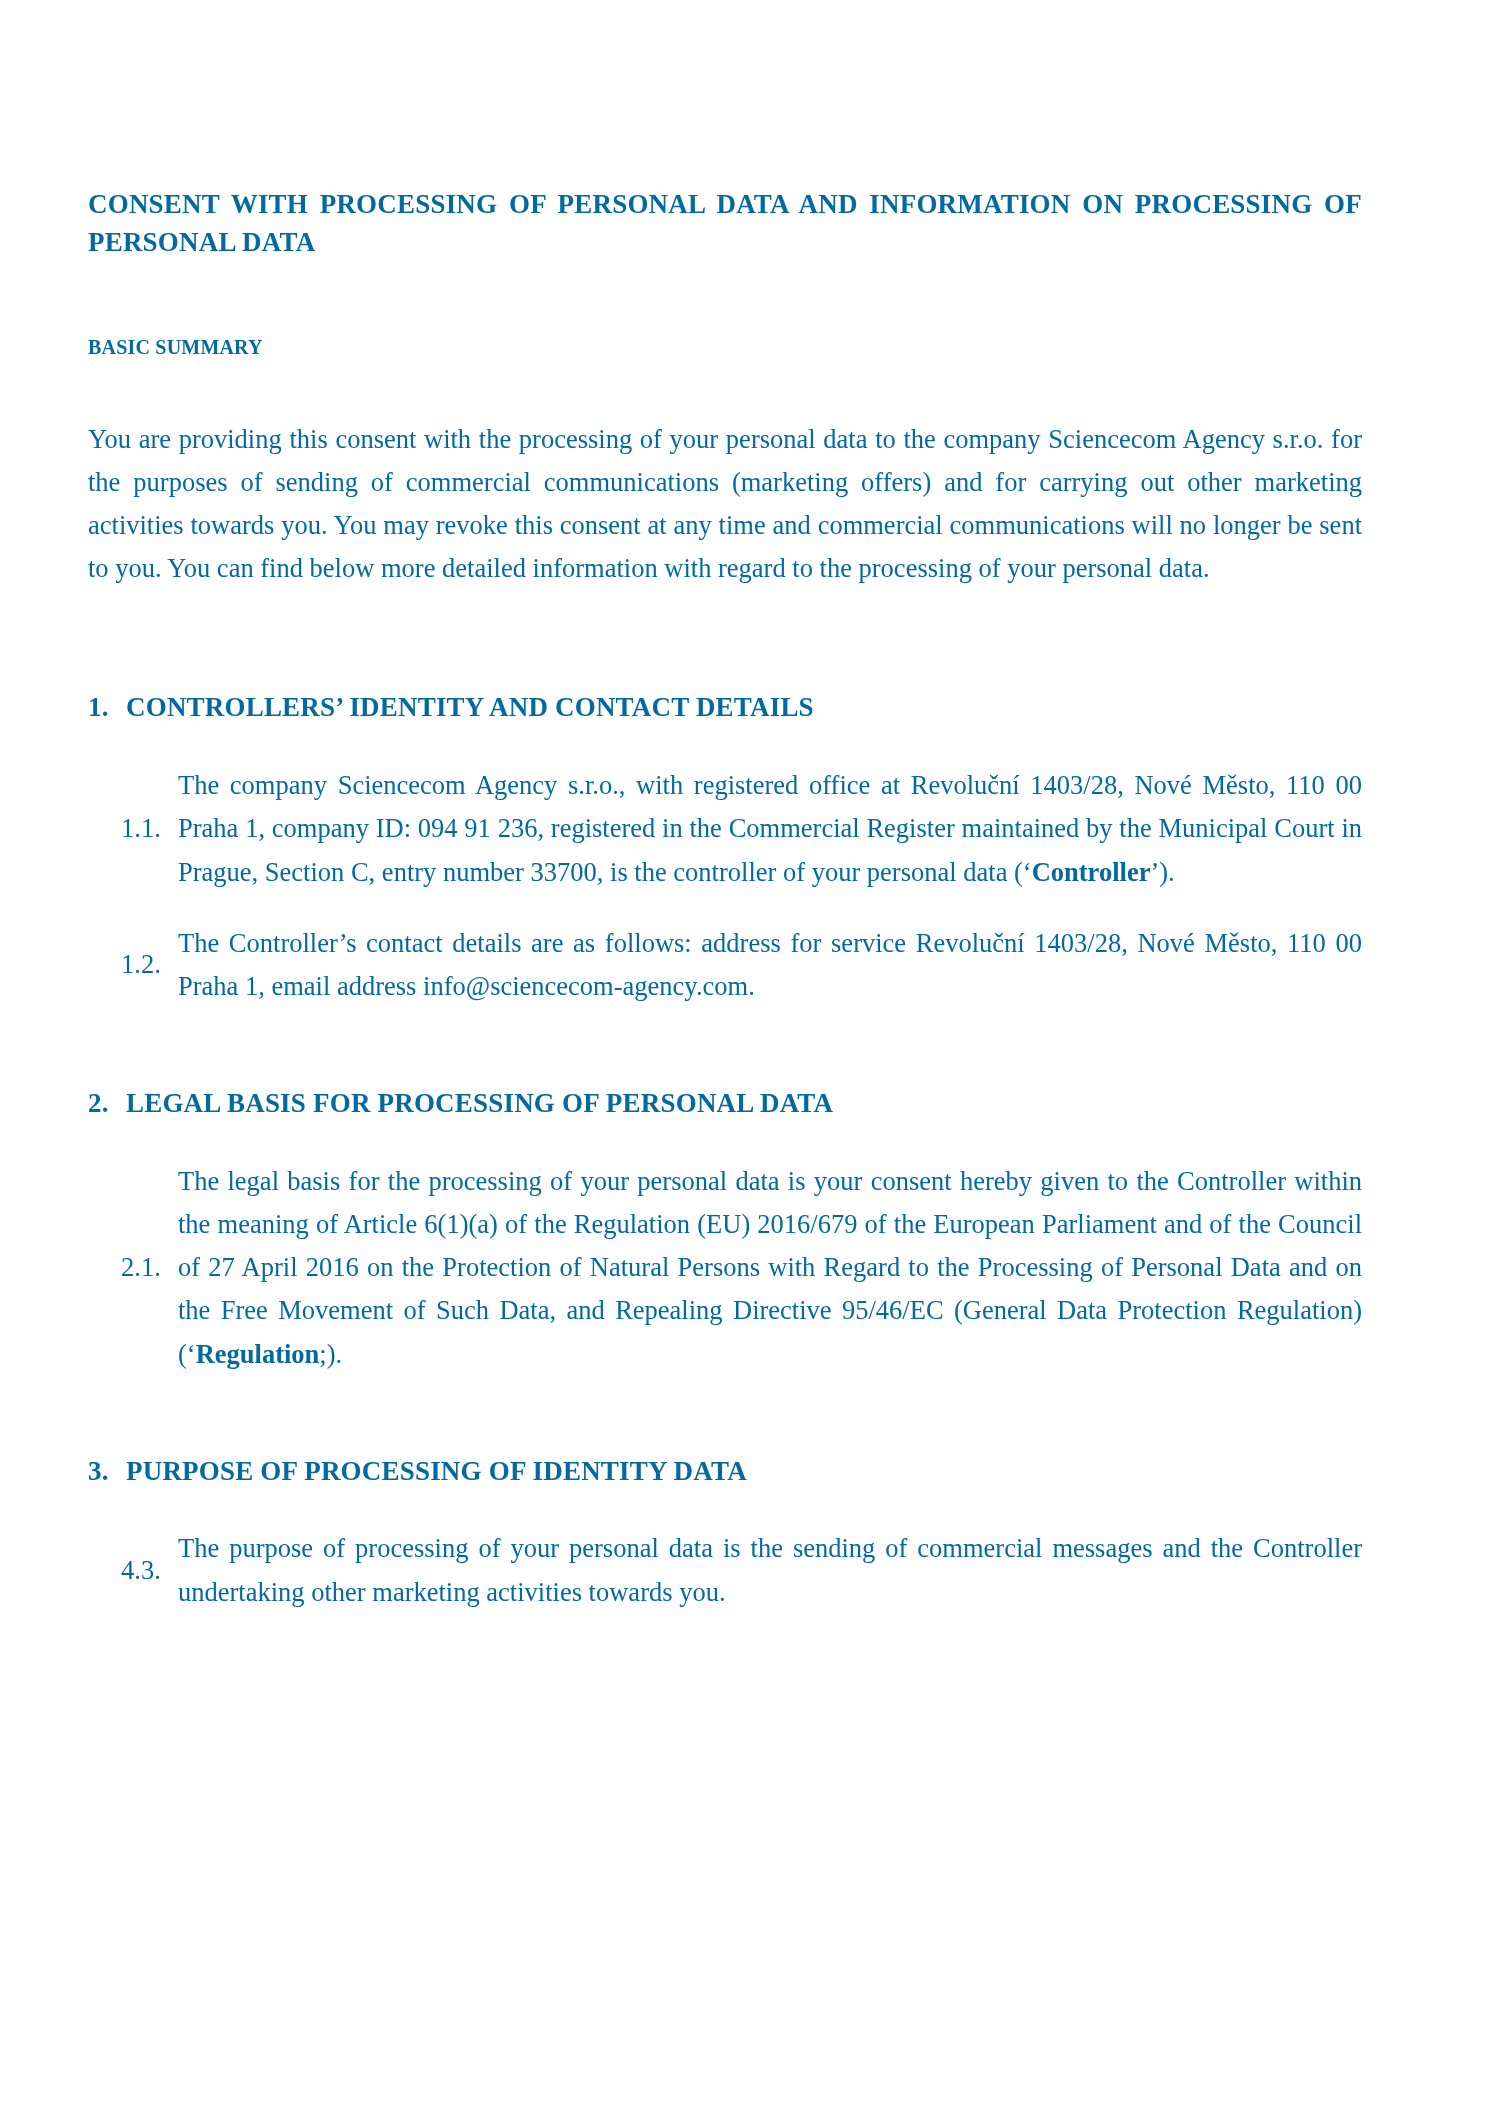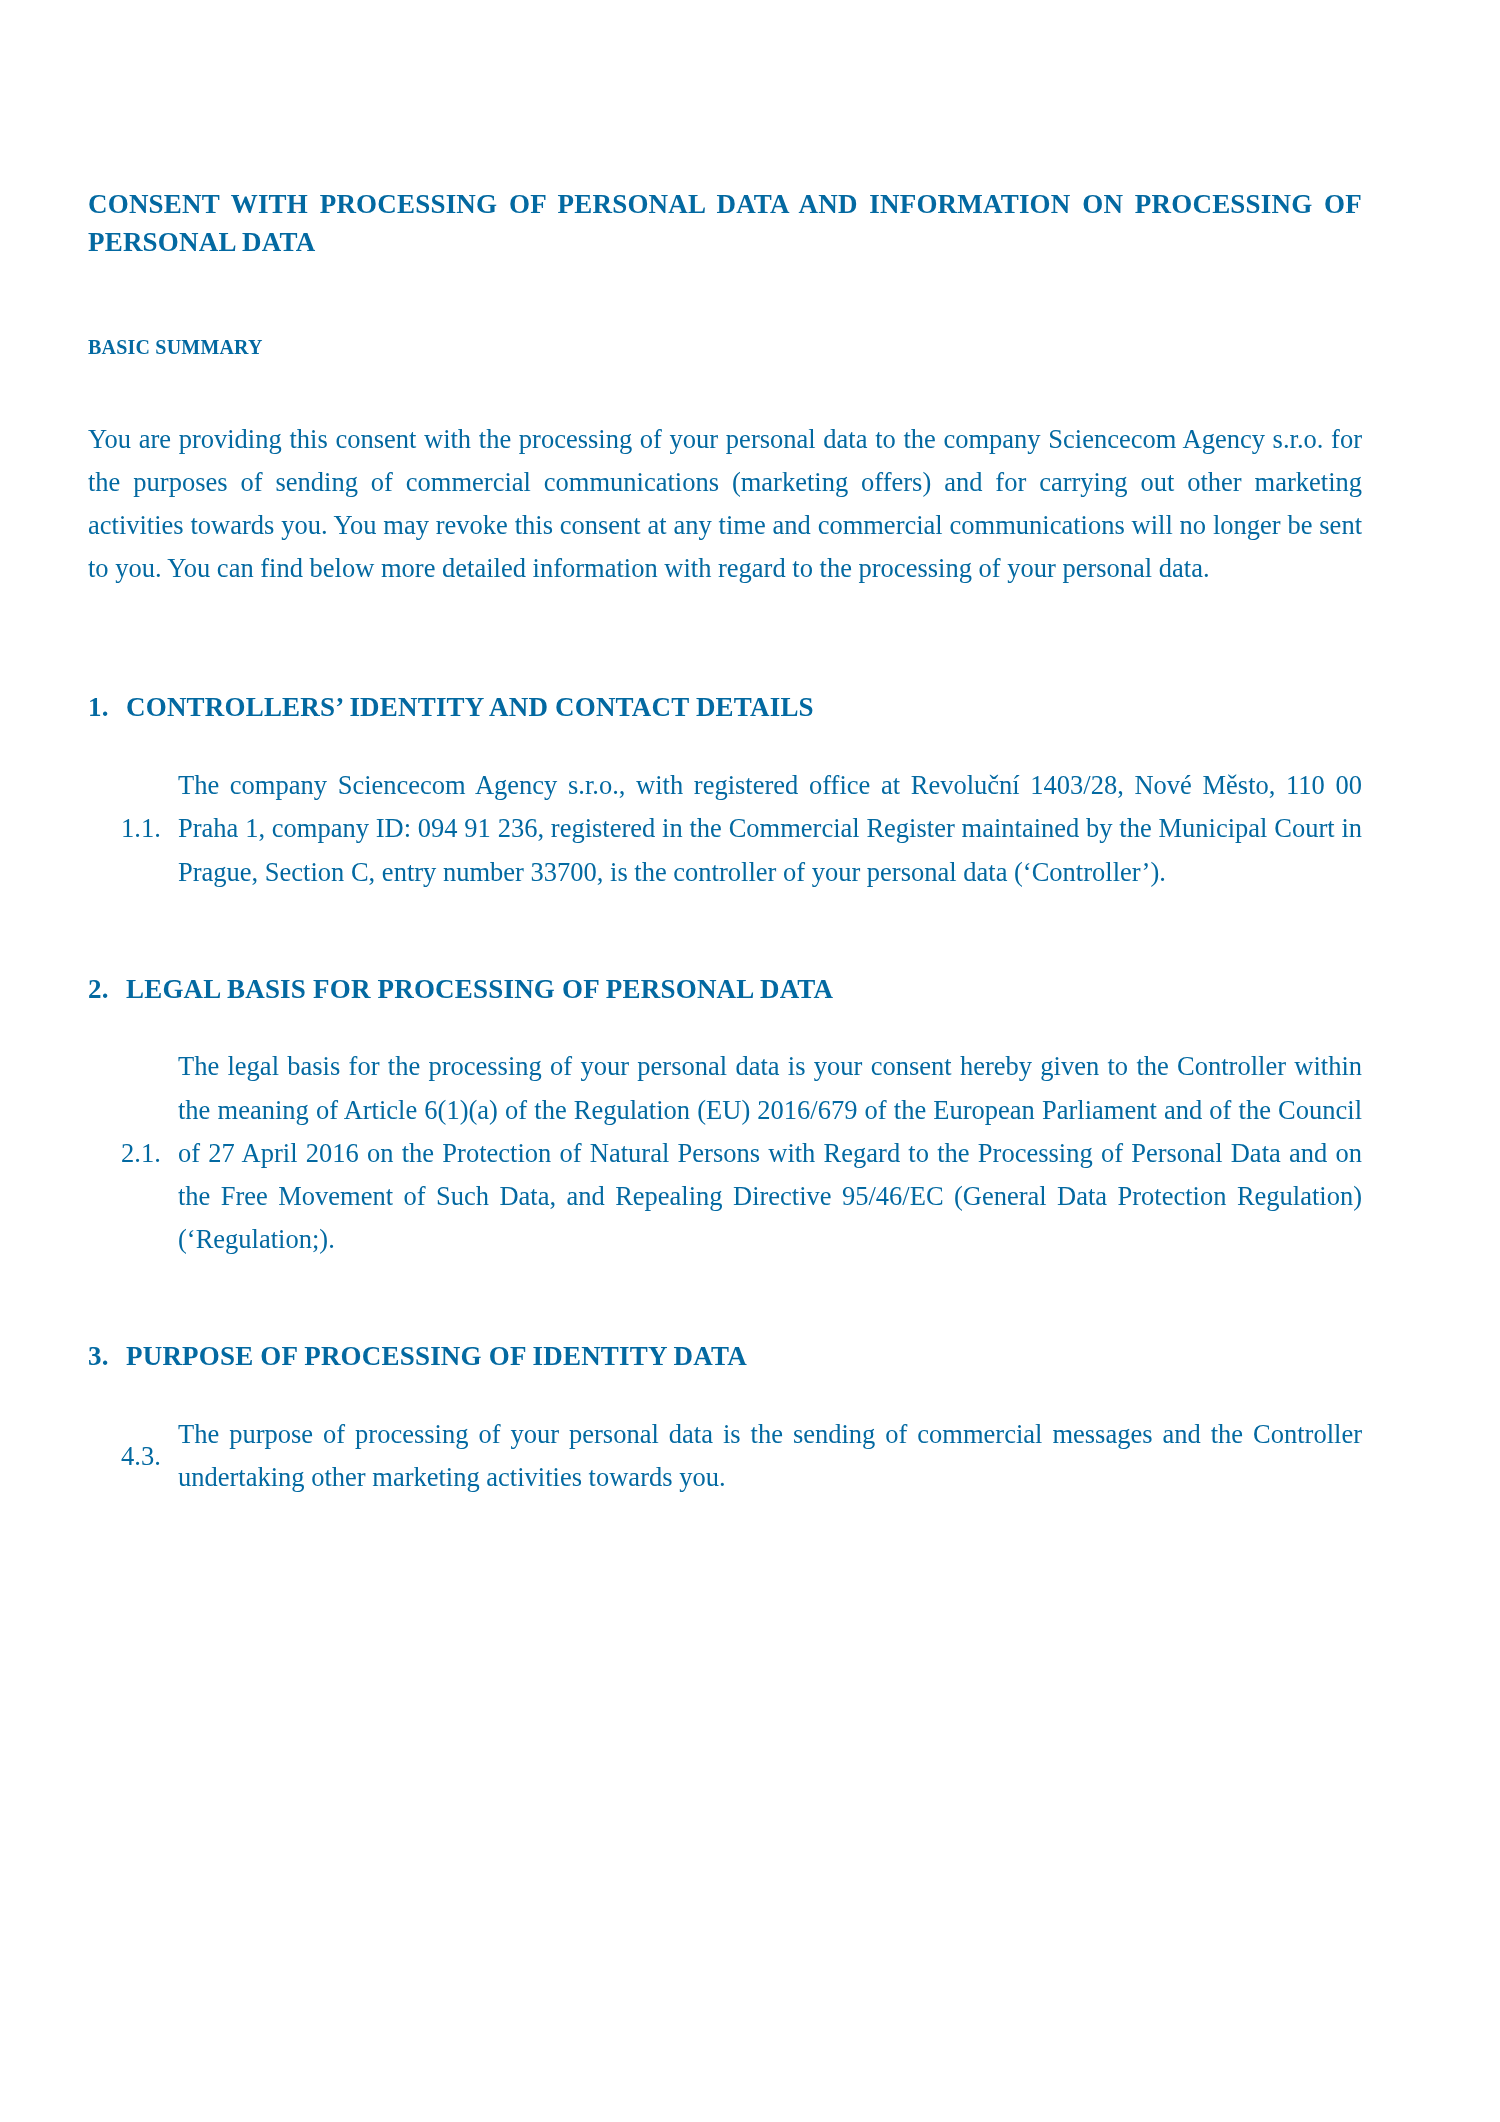--- a/index.html
+++ b/index.html
@@ -80,21 +80,21 @@
     flex: 1 1 auto;
     text-align: justify;
     text-align-last: left;
     line-height: 1.63;
   }
 
   .spacer-section {
     height: 46px;
   }
 
-  b, strong { font-weight: normal; }
+  b, strong { font-weight: bold; }
 </style>
 </head>
 <body>
 
 <div class="page">
 
   <div class="doc-title">CONSENT WITH PROCESSING OF PERSONAL DATA AND INFORMATION ON PROCESSING OF PERSONAL DATA</div>
 
   <div class="section-heading-plain">BASIC SUMMARY</div>
 
@@ -103,20 +103,24 @@
   <div class="spacer-section"></div>
 
   <div id="sections-root">
       <div class="num-heading">
         <span class="num">1.</span>
         <span class="htext">CONTROLLERS’ IDENTITY AND CONTACT DETAILS</span>
       </div>
       <div class="clause">
         <span class="cnum">1.1.</span>
         <span class="ctext"><span>The company Sciencecom Agency s.r.o., with registered office at Revoluční 1403/28, Nové Město, 110 00 Praha 1, company ID: 094 91 236, registered in the Commercial Register maintained by the Municipal Court in Prague, Section C, entry number 33700, is the controller of your personal data (‘</span><b>Controller</b><span>’).</span></span>
+      </div>
+      <div class="clause">
+        <span class="cnum">1.2.</span>
+        <span class="ctext"><span>The Controller’s contact details are as follows: address for service Revoluční 1403/28, Nové Město, 110 00 Praha 1, email address info@sciencecom-agency.com.</span></span>
       </div>
       <div class="spacer-section"></div>
       <div class="num-heading">
         <span class="num">2.</span>
         <span class="htext">LEGAL BASIS FOR PROCESSING OF PERSONAL DATA</span>
       </div>
       <div class="clause">
         <span class="cnum">2.1.</span>
         <span class="ctext"><span>The legal basis for the processing of your personal data is your consent hereby given to the Controller within the meaning of Article 6(1)(a) of the Regulation (EU) 2016/679 of the European Parliament and of the Council of 27 April 2016 on the Protection of Natural Persons with Regard to the Processing of Personal Data and on the Free Movement of Such Data, and Repealing Directive 95/46/EC (General Data Protection Regulation) (‘</span><b>Regulation</b><span>;).</span></span>
       </div>

